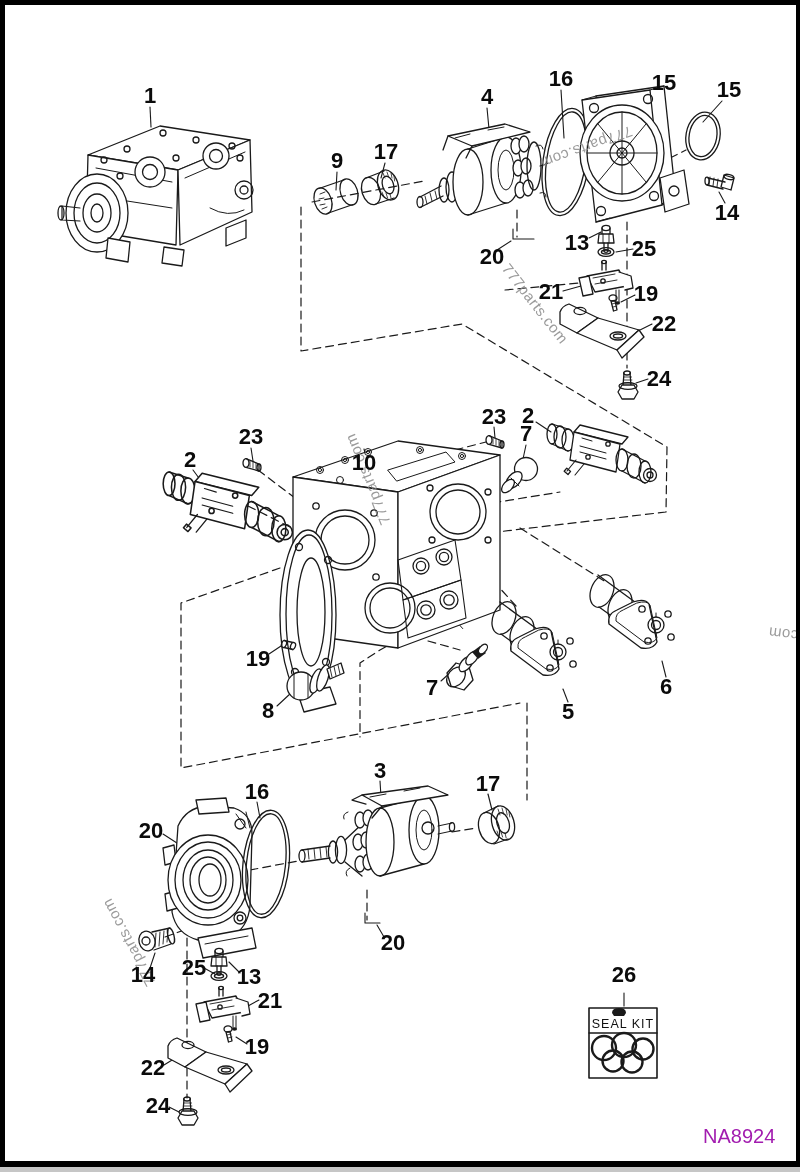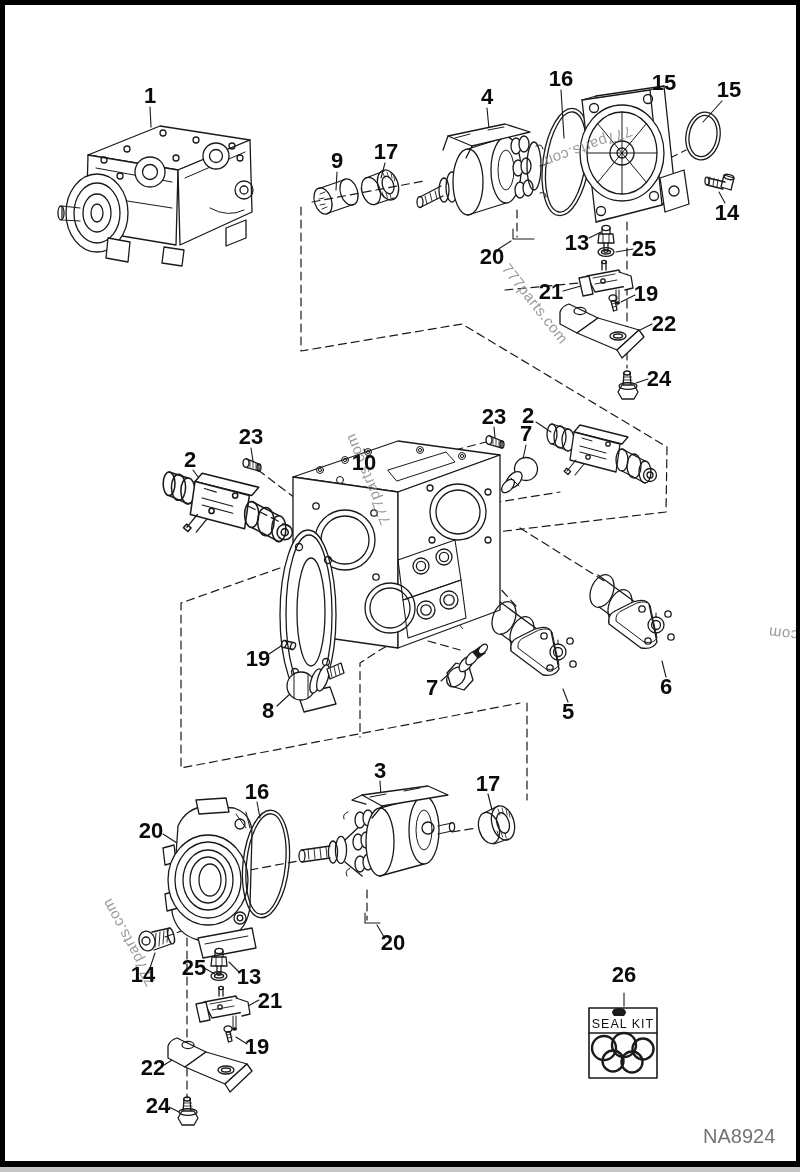--- a/index.html
+++ b/index.html
@@ -5,21 +5,21 @@
   html,body{margin:0;padding:0;background:#fff;}
   .page{position:relative;width:800px;height:1172px;background:#fff;overflow:hidden;
         font-family:"Liberation Sans", sans-serif;}
   .frame{position:absolute;inset:0;border-top:5px solid #000;border-left:5px solid #000;
          border-right:4px solid #000;pointer-events:none;z-index:30;}
   .bottom-line{position:absolute;left:0;right:0;top:1161px;height:6px;background:#000;z-index:30;}
   .bottom-gray{position:absolute;left:0;right:0;top:1167px;height:5px;background:#c6c6c6;z-index:31;}
   svg.art{position:absolute;left:0;top:0;z-index:5;}
   .callout{position:absolute;transform:translate(-50%,-50%);font-weight:bold;font-size:22px;
            color:#0b0b0b;z-index:20;line-height:1;letter-spacing:0px;}
-  .docnum{position:absolute;left:703px;top:1125px;font-size:20px;color:#737373;z-index:20;}
+  .docnum{position:absolute;left:703px;top:1125px;font-size:20px;color:#a21caf;z-index:20;}
   .wm{position:absolute;font-size:15px;letter-spacing:0.5px;color:#8a8a8a;opacity:.85;
       white-space:nowrap;z-index:12;transform-origin:center center;}
   .wm1{left:487px;top:295px;transform:rotate(52deg);}
   .wm2{left:538px;top:139px;transform:rotate(160deg);}
   .wm3{left:319px;top:471px;transform:rotate(-112deg);}
   .wm4{left:768px;top:630px;transform:rotate(187deg);}
   .wm5{left:80px;top:934px;transform:rotate(-118deg);}
   .sealkit-text{font-size:12.5px;letter-spacing:1px;fill:#111;
                 font-family:"Liberation Sans",sans-serif;}
 </style>

